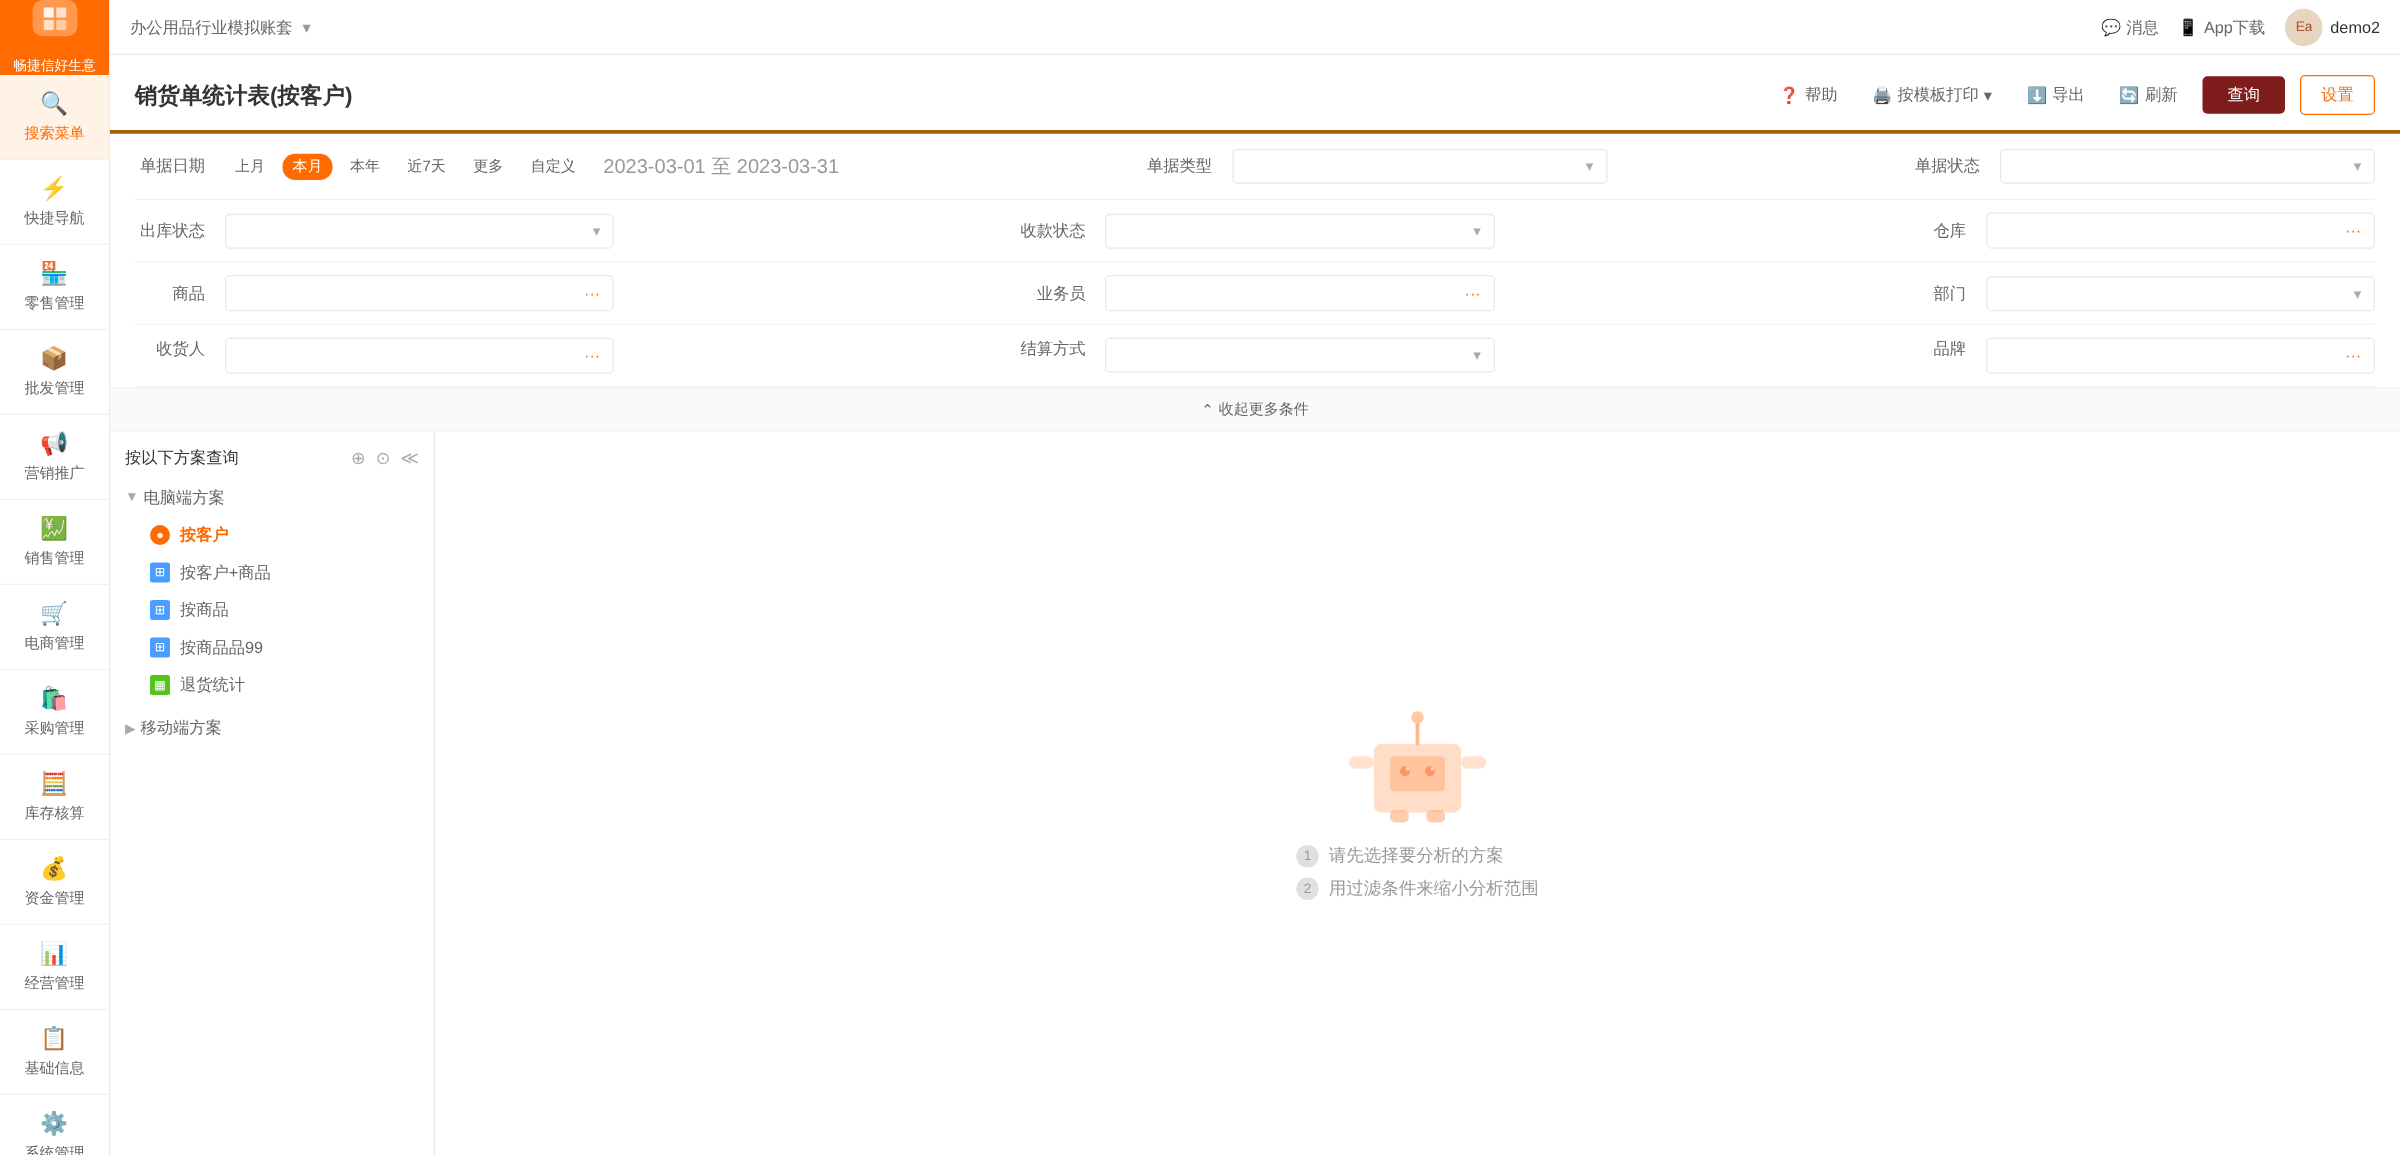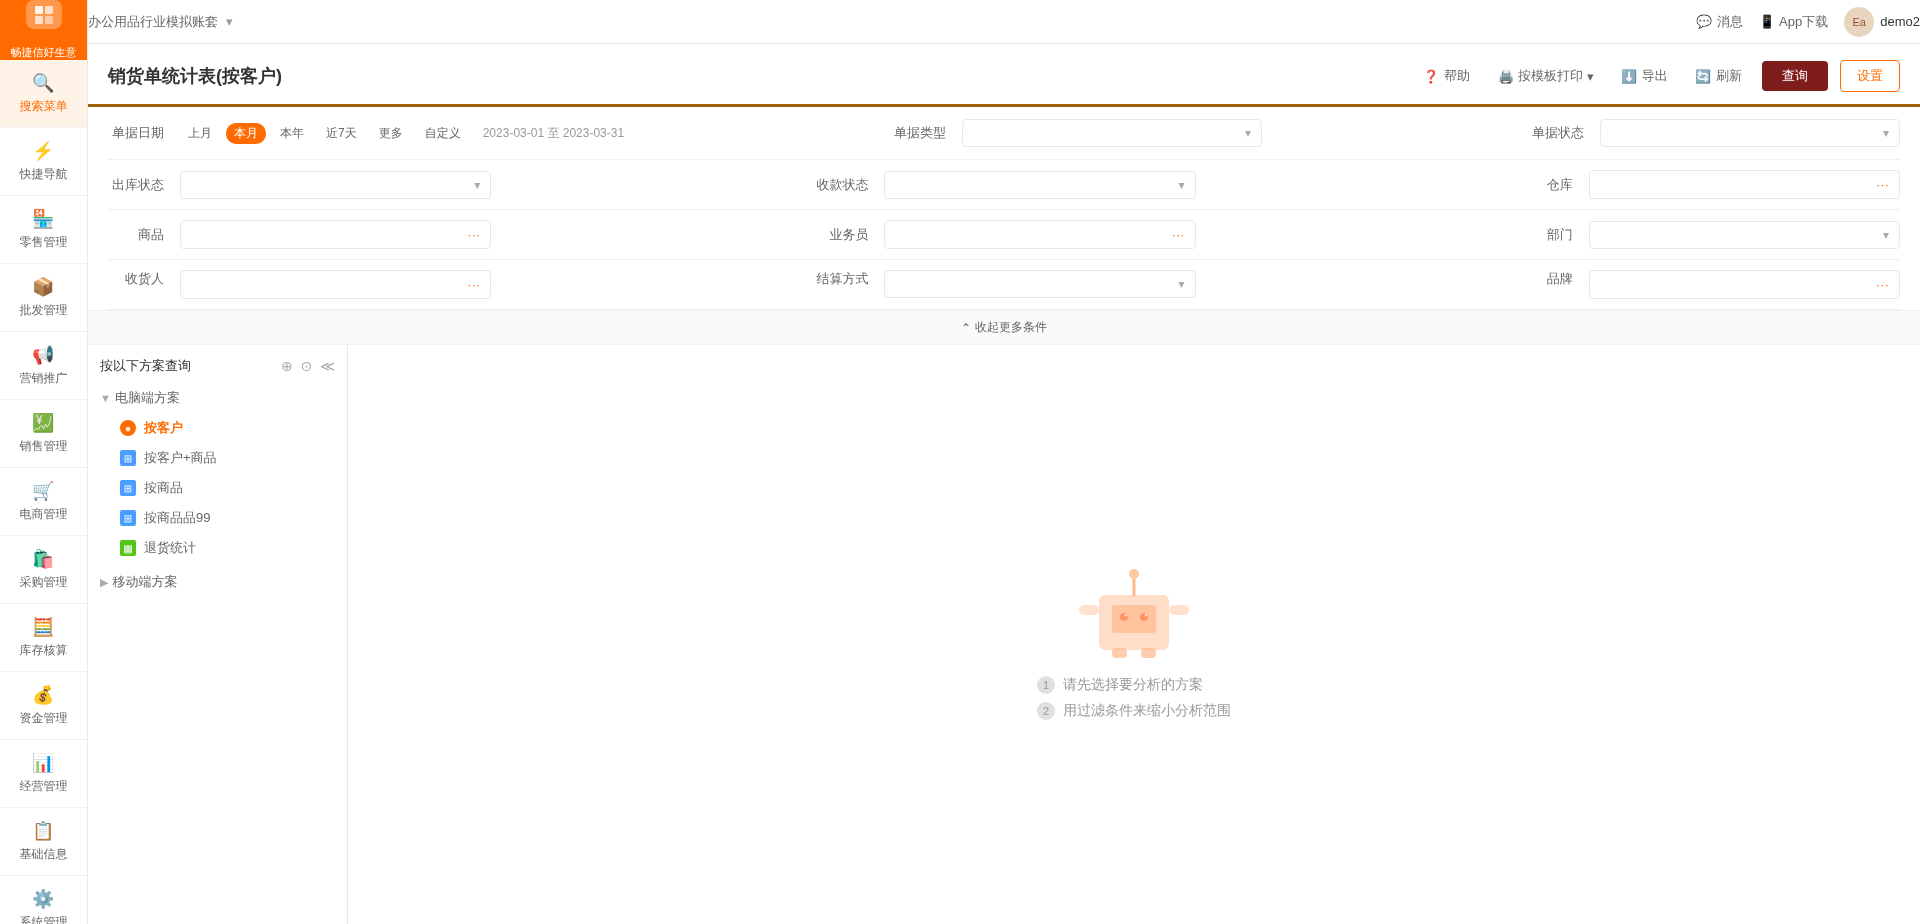--- a/index.html
+++ b/index.html
@@ -11,21 +11,21 @@
     .sidebar-logo .logo-icon { width: 36px; height: 36px; background: rgba(255,255,255,0.3); border-radius: 8px; display: flex; align-items: center; justify-content: center; }
     .sidebar-logo .logo-text { color: #fff; font-size: 11px; margin-top: 16px; }
     .sidebar-item { width: 88px; padding: 12px 4px; text-align: center; cursor: pointer; color: #666; font-size: 12px; border-bottom: 1px solid #f0f0f0; }
     .sidebar-item .s-icon { font-size: 18px; margin-bottom: 4px; }
     .sidebar-search { background: #fff3e8; color: #ff6b00; }
 
     
     .main-area { flex: 1; display: flex; flex-direction: column; height: 924px; overflow: hidden; }
 
     
-    .top-header { height: 44px; background: #fff; display: flex; align-items: center; justify-content: space-between; padding: 0 0; border-bottom: 1px solid #e8e8e8; flex-shrink: 0; }
+    .top-header { height: 44px; background: #fff; display: flex; align-items: center; justify-content: space-between; padding: 0 16px; border-bottom: 1px solid #e8e8e8; flex-shrink: 0; }
     .header-left { display: flex; align-items: center; gap: 8px; }
     .breadcrumb-title { color: #666; font-size: 13px; }
     .breadcrumb-arrow { color: #999; }
     .header-right { display: flex; align-items: center; gap: 16px; }
     .header-btn { display: flex; align-items: center; gap: 4px; color: #666; font-size: 13px; cursor: pointer; }
     .user-avatar { width: 30px; height: 30px; border-radius: 50%; background: #e8d5c0; display: flex; align-items: center; justify-content: center; font-size: 11px; color: #a0522d; overflow: hidden; }
     .user-name { color: #333; font-size: 13px; cursor: pointer; }
 
     
     .tab-bar { height: 40px; background: #f0f0f0; display: flex; align-items: flex-end; padding-left: 0; flex-shrink: 0; }
@@ -40,21 +40,21 @@
     
     .page-header { padding: 16px 20px 12px; display: flex; align-items: center; justify-content: space-between; border-bottom: 3px solid #a16207; flex-shrink: 0; }
     .page-title { font-size: 18px; font-weight: bold; color: #333; }
     .page-actions { display: flex; align-items: center; gap: 12px; }
     .action-btn { display: flex; align-items: center; gap: 4px; color: #666; font-size: 13px; cursor: pointer; padding: 4px 8px; }
     .btn-primary { background: #7f1d1d; color: #fff; border: none; padding: 6px 20px; border-radius: 4px; cursor: pointer; font-size: 13px; }
     .btn-settings { background: #fff; color: #ff6b00; border: 1px solid #ff6b00; padding: 6px 16px; border-radius: 4px; cursor: pointer; font-size: 13px; }
     .date-tabs { display: flex; align-items: center; gap: 6px; }
     .date-tab { padding: 2px 8px; font-size: 12px; cursor: pointer; color: #666; border-radius: 2px; }
     .date-tab.active { background: #ff6b00; color: #fff; border-radius: 10px; }
-    .date-range { color: #999; font-size: 12px; margin-left: 8px; }
+    .date-range { color: #999; font-size: 16px; margin-left: 8px; }
     .field-label { color: #666; font-size: 13px; min-width: 56px; text-align: right; }
     .field-input { flex: 1; min-width: 240px; border: 1px solid #e8e8e8; border-radius: 4px; padding: 6px 10px; display: flex; align-items: center; justify-content: space-between; cursor: pointer; background: #fff; }
     .chevron { color: #aaa; font-size: 12px; }
 
     
     .collapse-bar { display: flex; align-items: center; justify-content: center; padding: 8px; cursor: pointer; color: #666; font-size: 12px; gap: 4px; background: #fafafa; border-top: 1px solid #f0f0f0; border-bottom: 1px solid #f0f0f0; }
 
     
     .empty-state { flex: 1; display: flex; flex-direction: column; align-items: center; justify-content: center; gap: 16px; }
     .empty-hints { display: flex; flex-direction: column; gap: 8px; }

